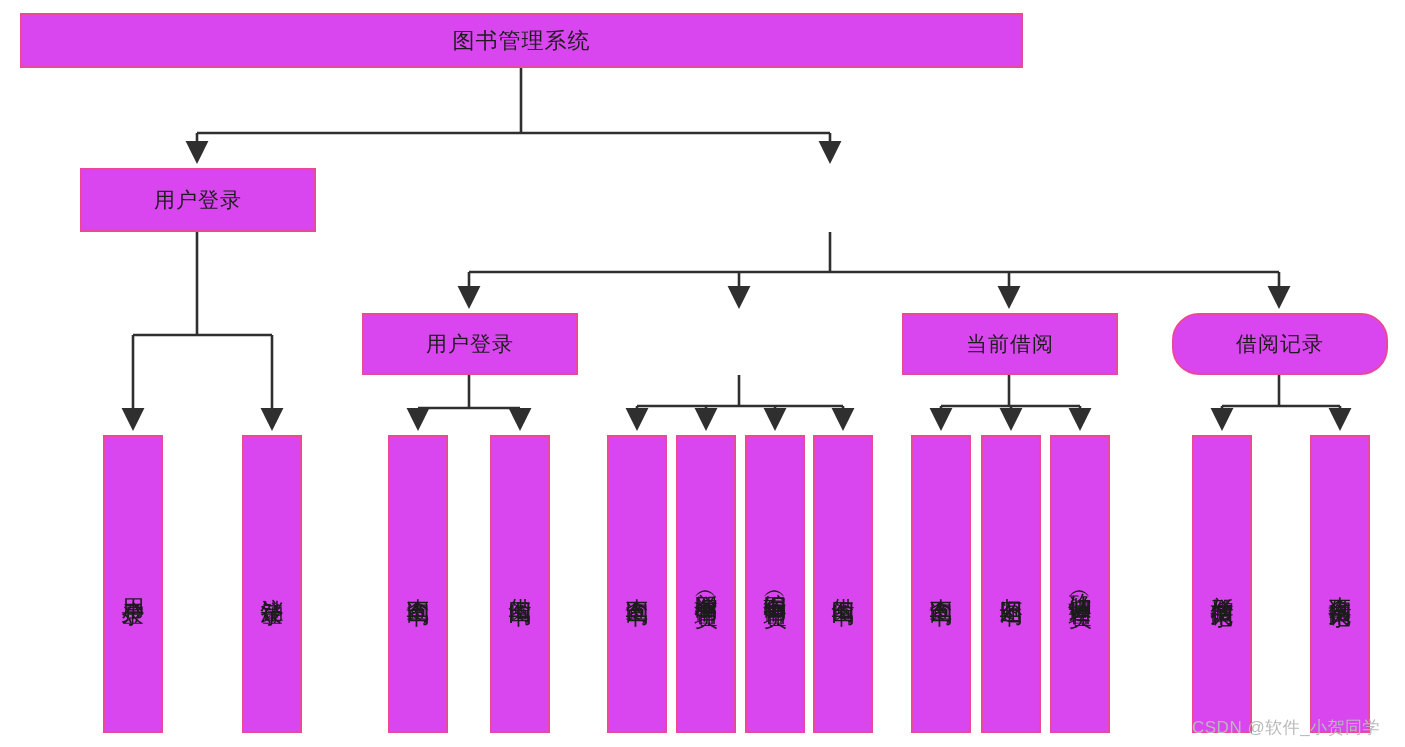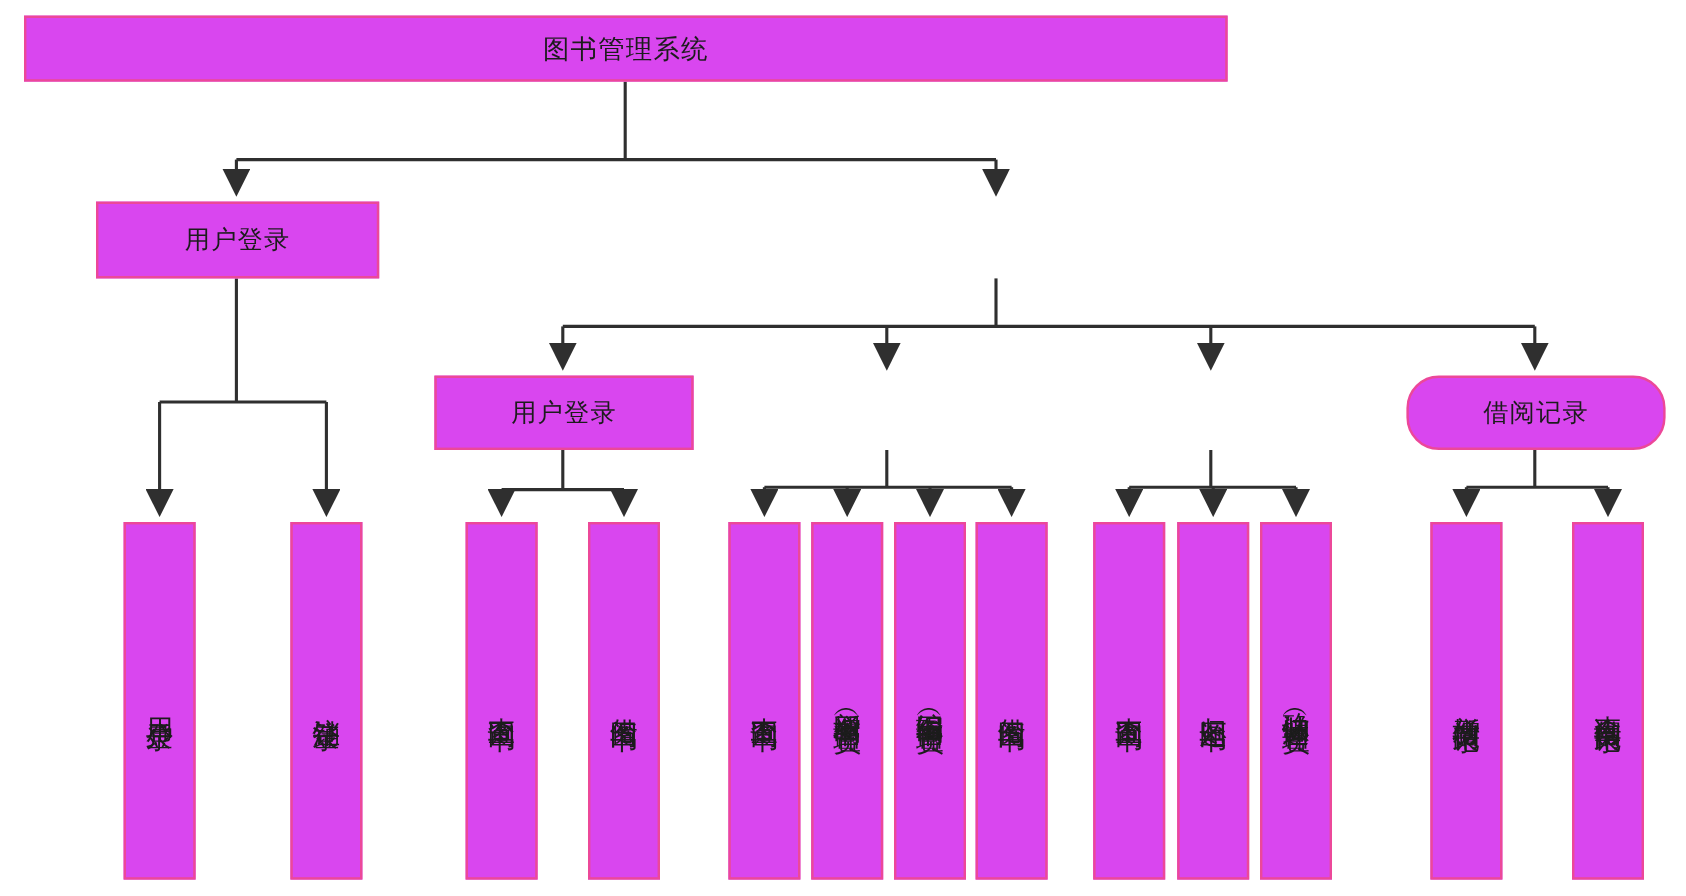--- a/index.html
+++ b/index.html
@@ -126,20 +126,23 @@
     <span>图书管理系统</span>
   </div>
 
   <div class="node node-h" style="left:80px; top:168px; width:236px; height:64px;">
     <span>用户登录</span>
   </div>
 
   <div class="node node-h" style="left:362px; top:313px; width:216px; height:62px;">
     <span>用户登录</span>
   </div>
+  <div class="node node-h" style="left:902px; top:313px; width:216px; height:62px;">
+    <span>当前借阅</span>
+  </div>
   <div class="node node-h" style="left:1172px; top:313px; width:216px; height:62px;border-radius:27px;">
     <span>借阅记录</span>
   </div>
 
   <div class="node node-v" style="left:103px; top:435px; width:60px; height:298px;">
     <span>用户登录</span>
   </div>
   <div class="node node-v" style="left:242px; top:435px; width:60px; height:298px;">
     <span>注销登录</span>
   </div>
@@ -174,14 +177,15 @@
     <span>确认归还（管理员）</span>
   </div>
 
   <div class="node node-v" style="left:1192px; top:435px; width:60px; height:298px;">
     <span>新增借阅记录</span>
   </div>
   <div class="node node-v" style="left:1310px; top:435px; width:60px; height:298px;">
     <span>查询借阅记录</span>
   </div>
 
+  <div class="watermark" style="left:1192px; top:716px;">CSDN @软件_小贺同学</div>
 
 </div>
 
 </body></html>

